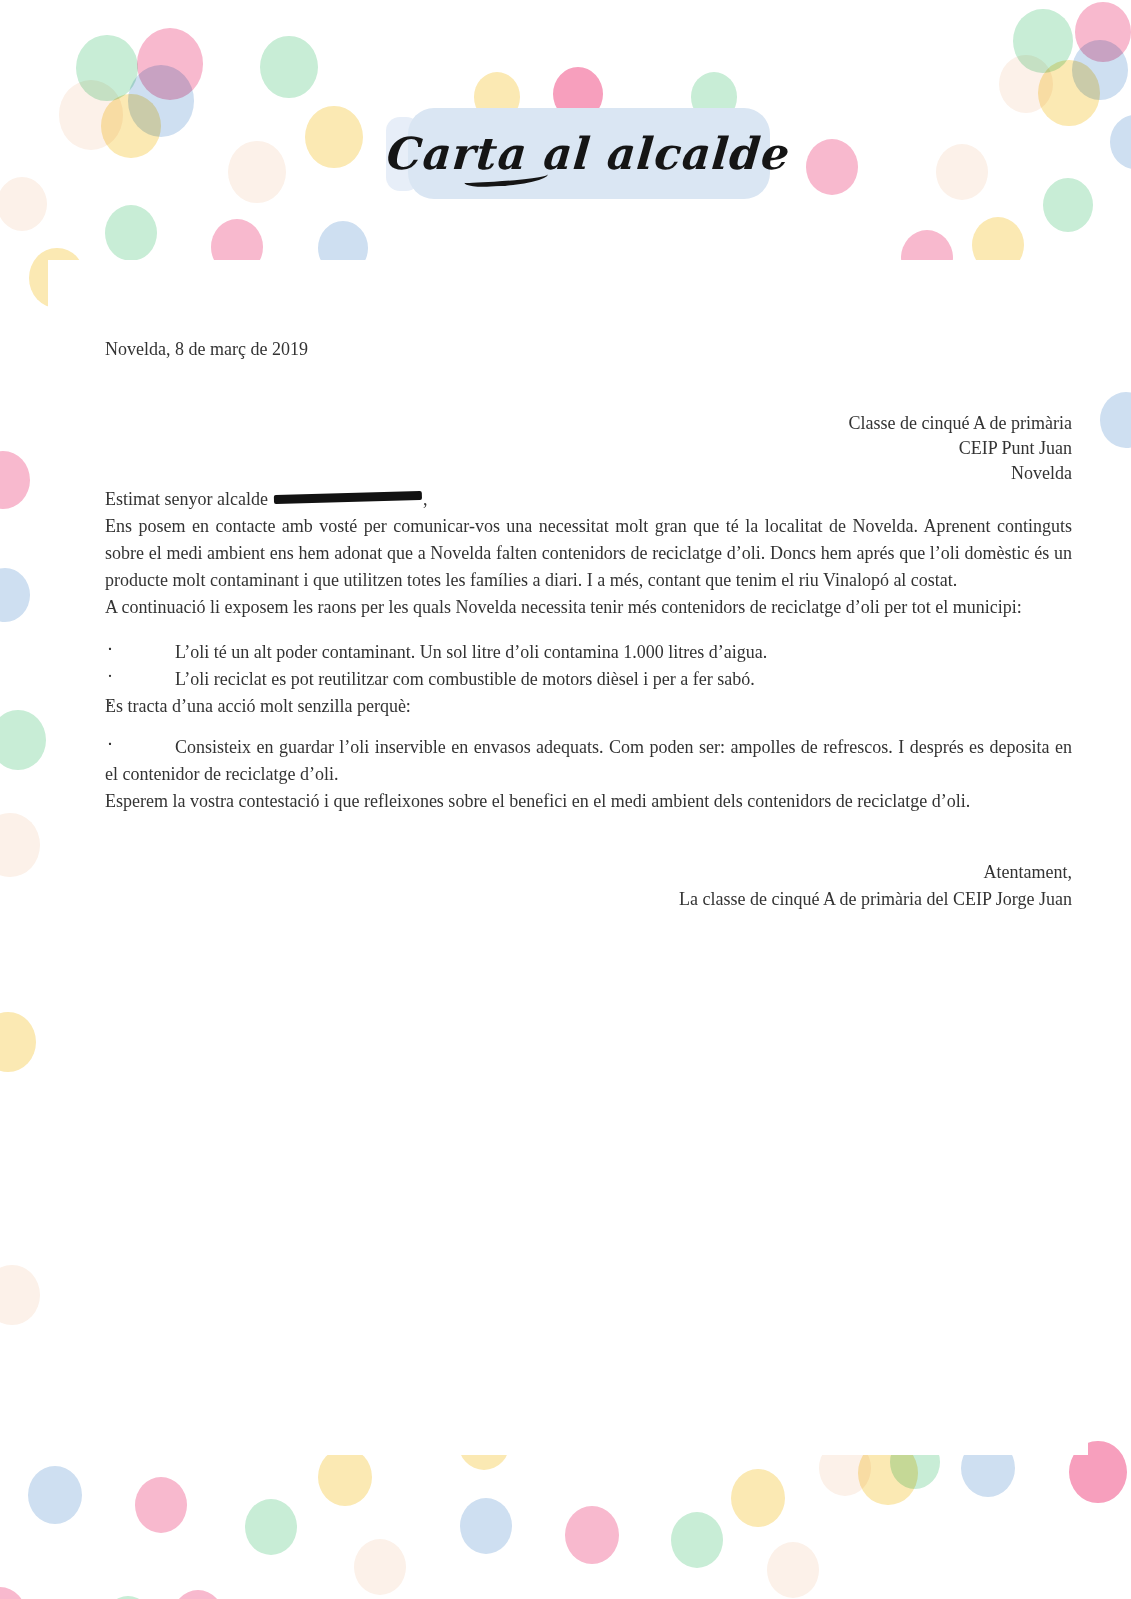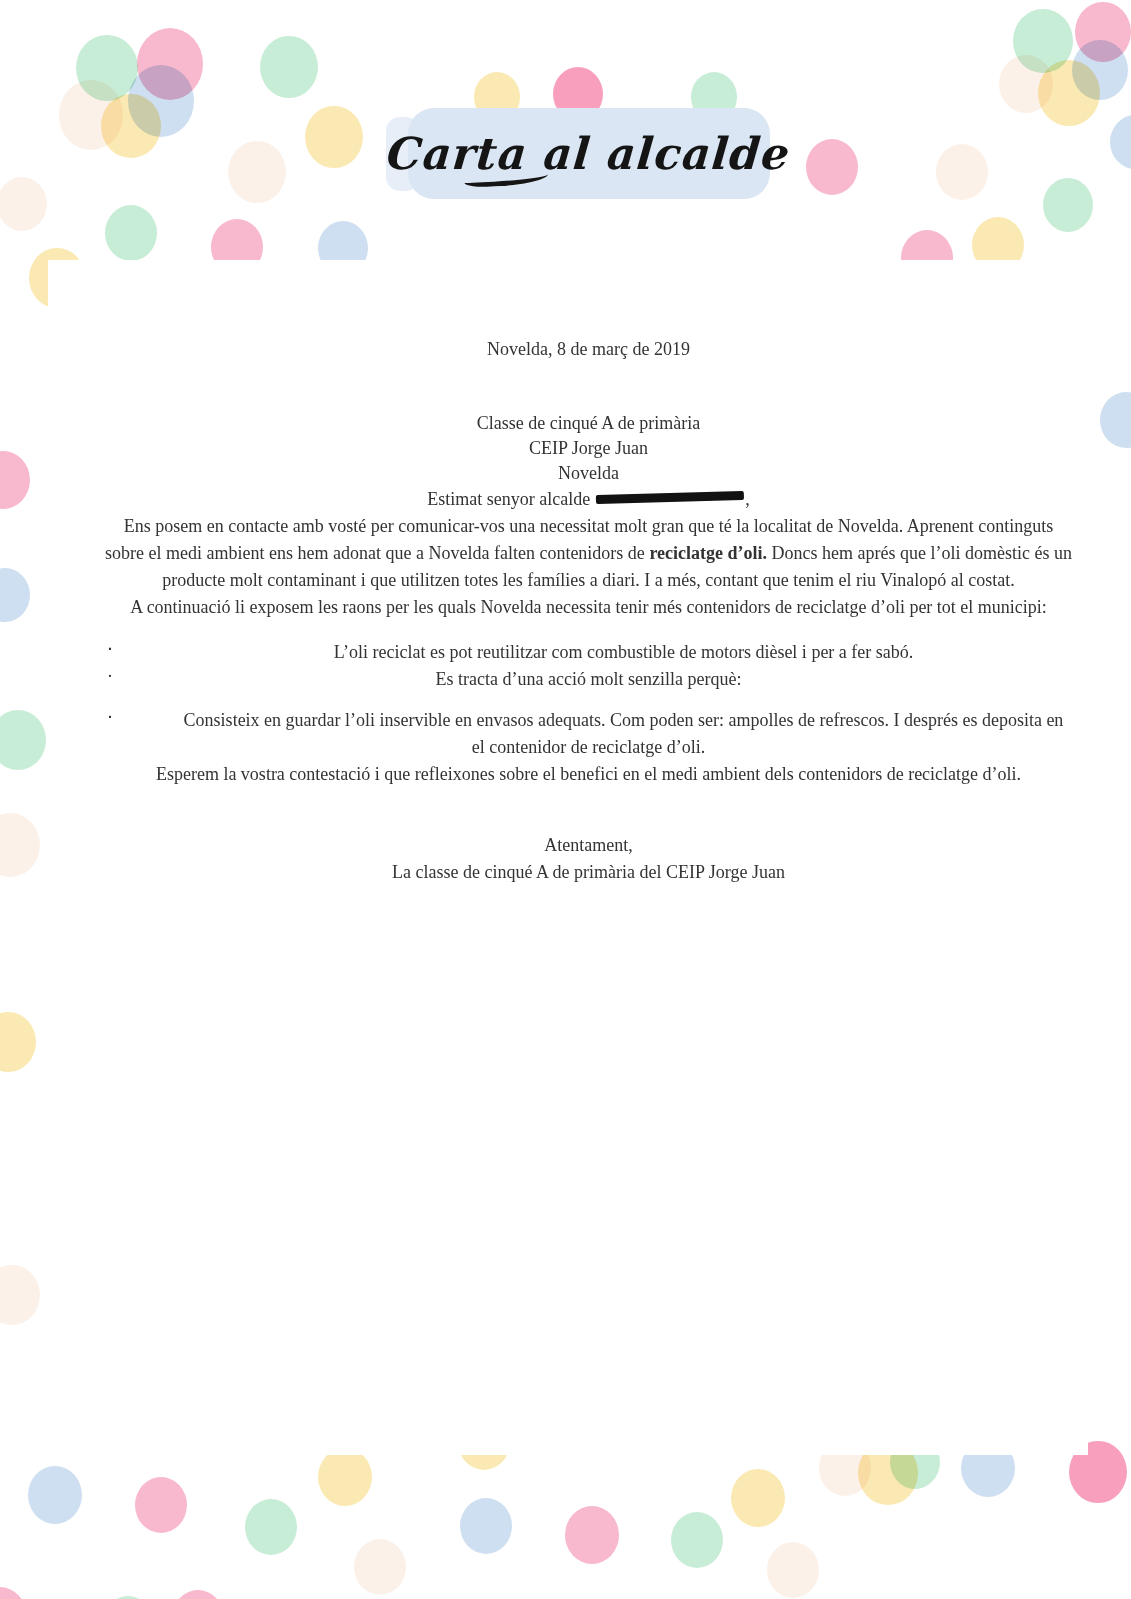--- a/index.html
+++ b/index.html
@@ -35,41 +35,41 @@
     transform:skewX(-5deg); letter-spacing:1px; white-space:nowrap;
   }
 
   
   .page {
     position:absolute; left:48px; top:260px; width:1040px; height:1195px;
     background:#ffffff; z-index:2;
     box-sizing:border-box; padding:76px 16px 0 57px;
     color:#333333; font-size:18px; line-height:27px;
   }
-  .page p { margin:0;text-align:center; }
+  .page p { margin:0; }
   .para { text-align:justify; }
   .date { margin:0; }
   .sender { margin-top:48px; text-align:right; line-height:25px; }
   .salutation { margin-top:38px; }
   .redaction {
     display:inline-block; width:148px; height:9px; background:#121212;
     border-radius:2px; transform:rotate(-1.6deg) translateY(-3px);
     margin:0 1px 0 6px; vertical-align:middle;
   }
   .p1 { margin-top:22px; }
   .p2 { margin-top:22px; }
   .p3 { margin-top:18px; }
   .list { margin-top:18px; }
   .li { position:relative; text-align:justify; text-indent:70px; }
   .li-marker { position:absolute; left:2px; top:-3px; text-indent:0; font-size:18px; }
   .p4 { margin-top:10px; }
   .list2 { margin-top:14px; }
   .p5 { margin-top:40px; }
   .closing { margin-top:44px; text-align:right; }
-  b { font-weight:700; }
+  b { font-weight:400; }
 </style>
 </head>
 <body>
 
 <div id="canvas">
 
   <div id="dots-layer">
       <div class="dot" style="left: 76px; top: 34.52px; width: 62px; height: 66.96px; background: rgb(200, 237, 214);"></div>
       <div class="dot" style="left: 137px; top: 28.36px; width: 66px; height: 71.28px; background: rgb(248, 185, 206);"></div>
       <div class="dot" style="left: 128px; top: 65.36px; width: 66px; height: 71.28px; background: rgb(206, 223, 241);"></div>
@@ -129,34 +129,34 @@
   <div class="title-box">
     <span class="title-text">Carta al alcalde</span>
   </div>
 
   <div class="page">
 
     <p class="date">Novelda, 8 de març de 2019</p>
 
     <div class="sender">
       <p>Classe de cinqué A de primària</p>
-      <p>CEIP Jorge Juan</p>
+      <p>CEIP Punt Juan</p>
       <p>Novelda</p>
     </div>
 
     <p class="salutation"><span>Estimat senyor alcalde</span><span class="redaction"></span><span>,</span></p>
 
     <p class="para p1"><span>Ens posem en contacte amb vosté per comunicar-vos una necessitat molt gran que té la localitat de Novelda. Aprenent continguts sobre el medi ambient ens hem adonat que a Novelda falten contenidors de </span><b>reciclatge d’oli.</b><span> Doncs hem aprés que l’oli domèstic és un producte molt contaminant i que utilitzen totes les famílies a diari. I a més, contant que tenim el riu Vinalopó al costat.</span></p>
 
 
     <p class="para p3">A continuació li exposem les raons per les quals Novelda necessita tenir més contenidors de reciclatge d’oli per tot el municipi:</p>
 
     <div class="list">
       <p class="li"><span class="li-marker">·</span></p>
-      <p class="li"><span class="li-marker">·</span></p>
+      <p class="li"><span class="li-marker">·</span><span>L’oli té un alt poder contaminant. Un sol litre d’oli contamina 1.000 litres d’aigua.</span></p>
       <p class="li"><span class="li-marker">·</span><span>L’oli reciclat es pot reutilitzar com combustible de motors dièsel i per a fer sabó.</span></p>
       <p class="li"><span class="li-marker">·</span></p>
     </div>
 
     <p class="para p4">Es tracta d’una acció molt senzilla perquè:</p>
 
     <div class="list list2">
       <p class="li"><span class="li-marker">·</span></p>
       <p class="li"><span class="li-marker">·</span><span>Consisteix en guardar l’oli inservible en envasos adequats. Com poden ser: ampolles de refrescos. I després es deposita en el contenidor de reciclatge d’oli.</span></p>
     </div>

